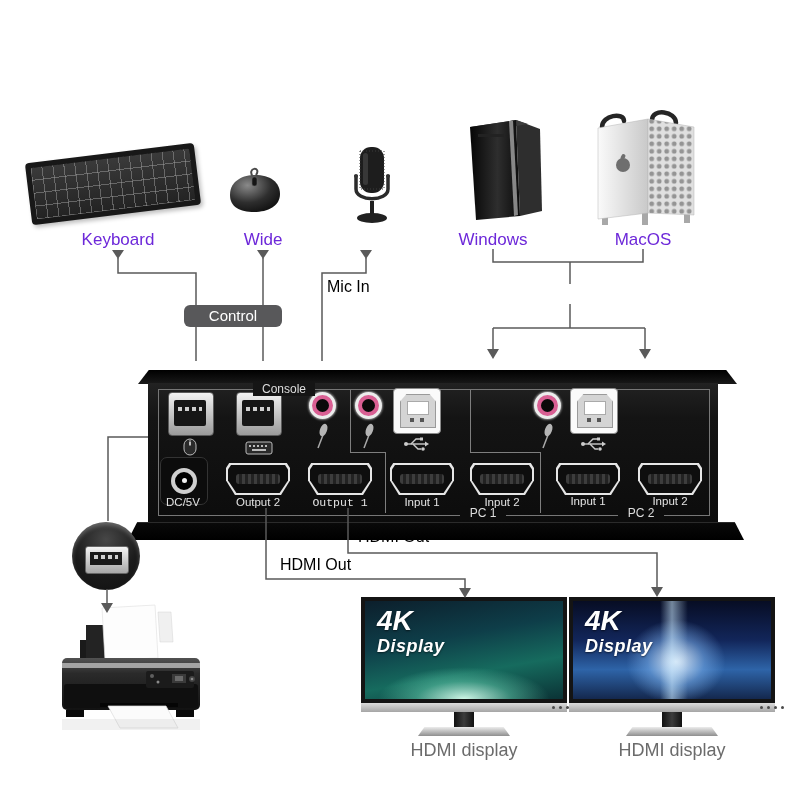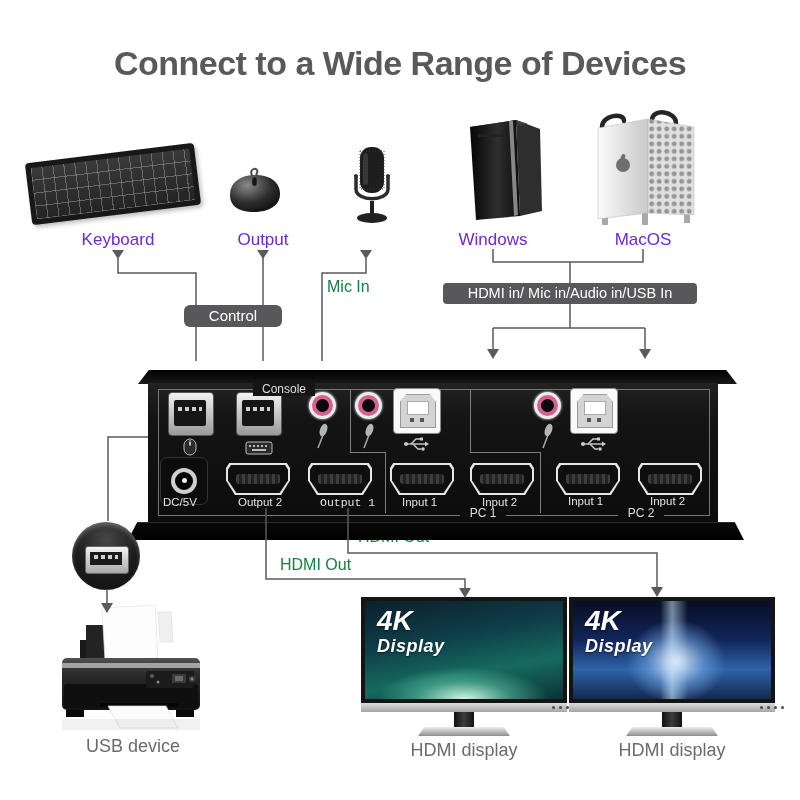--- a/index.html
+++ b/index.html
@@ -4,21 +4,21 @@
 <style>
   html,body{margin:0;padding:0;background:#fff;}
   .stage{position:relative;width:800px;height:800px;background:#ffffff;overflow:hidden;
          font-family:"Liberation Sans",sans-serif;}
   .abs{position:absolute;}
 
   
   .title{left:0;top:44px;width:800px;text-align:center;font-size:34px;font-weight:bold;
          color:#595959;letter-spacing:-0.5px;}
   .lbl{color:#6d28d9;font-size:17px;text-align:center;}
-  .small-lbl{color:#15803d;font-size:16px;}
+  .small-lbl{color:#000000;font-size:16px;}
   .big-lbl{color:#6b6b6b;font-size:18px;text-align:center;}
   .tag{background:#58585a;color:#ffffff;text-align:center;z-index:6;}
   .tag.control{left:184px;top:305px;width:98px;height:22px;line-height:22px;
                font-size:15px;border-radius:6px;}
   .tag.hdmiin{left:443px;top:283px;width:254px;height:21px;line-height:21px;
               font-size:14.5px;border-radius:4px;}
 
   
   .wires{left:0;top:0;z-index:5;pointer-events:none;}
   .wires path{stroke:#5a5a5a;stroke-width:1.5;fill:none;}
@@ -30,21 +30,21 @@
            background:linear-gradient(#000,#191919);
            clip-path:polygon(1.8% 0,98.2% 0,100% 100%,0 100%);}
   .dev-panel{left:148px;top:371px;width:570px;height:140px;
              background:linear-gradient(180deg,#222 0%,#141414 25%,#0c0c0c 100%);}
   .dev-bottom{left:128px;top:510px;width:616px;height:17px;
               background:linear-gradient(#090909,#000);border-top:1px solid #2b2b2b;
               clip-path:polygon(1.5% 0,98.5% 0,100% 100%,0 100%);}
   .inset{left:158px;top:377px;width:550px;height:125px;border:1px solid #777;}
   .divider{background:#7e7e7e;}
   .devlbl{color:#dedede;font-size:12px;text-align:center;background:#151515;z-index:4;}
-  .plabel{color:#e3e3e3;font-size:11.5px;width:70px;z-index:4;padding-left:15px;}
+  .plabel{color:#e3e3e3;font-size:11.5px;text-align:center;width:70px;z-index:4;}
 
   
   .usba{width:44px;height:42px;border:1px solid #5a5a5a;border-radius:4px;
         background:linear-gradient(#f2f2f2,#9a9a9a);}
   .usba .hole{position:absolute;left:5px;top:7px;width:32px;height:26px;background:#161616;
               border-radius:2px;}
   .usba .pins{position:absolute;left:9px;top:14px;width:24px;height:4px;
               background:repeating-linear-gradient(90deg,#cfcfcf 0 4px,transparent 4px 7px);}
   .jack{width:13px;height:13px;background:#0a0a0a;border:4px solid #d95f93;
         border-radius:50%;box-shadow:0 0 0 3px #ececec,0 0 2px 4px #888;}
@@ -104,21 +104,20 @@
             background:#4a4a4a;box-shadow:7px 0 0 #4a4a4a,14px 0 0 #4a4a4a,21px 0 0 #4a4a4a;}
   .neck{width:20px;height:15px;margin:0 auto;background:linear-gradient(90deg,#111,#3c3c3c,#111);}
   .mbase{width:92px;height:9px;margin:0 auto;background:linear-gradient(#ececec,#8f8f8f);
          clip-path:polygon(7% 0,93% 0,100% 100%,0 100%);}
 </style>
 </head>
 <body>
 
 <div class="stage">
 
-  <div class="abs title">Connect to a Wide Range of Devices</div>
 
   <div class="abs keyboard">
     <div class="keys"></div>
   </div>
 
   <svg class="abs" style="left:222px;top:164px;" width="66" height="52" viewBox="0 0 66 52">
     <defs>
         <radialGradient id="mg" cx="35%" cy="28%" r="85%">
       <stop offset="0" stop-color="#8a8a8a"></stop>
           <stop offset="55%" stop-color="#2e2e2e"></stop>
@@ -172,21 +171,21 @@
     <rect x="14" y="104" width="6" height="11" fill="#a8a8a8"></rect>
     <rect x="54" y="103" width="6" height="12" fill="#a8a8a8"></rect>
     <rect x="96" y="102" width="6" height="11" fill="#a8a8a8"></rect>
     <polygon points="10,18 60,9 60,103 10,109" fill="url(#macg)" stroke="#b5b5b5" stroke-width="0.5"></polygon>
     <polygon points="60,9 106,17 106,105 60,103" fill="url(#holes)" stroke="#b5b5b5" stroke-width="0.5"></polygon>
     <circle cx="35" cy="55" r="7" fill="#6e6e6e"></circle>
     <rect x="33" y="44" width="4" height="6" rx="2" fill="#6e6e6e" transform="rotate(28 35 47)"></rect>
   </svg>
 
   <div class="abs lbl" style="left:48px;top:230px;width:140px;">Keyboard</div>
-  <div class="abs lbl" style="left:203px;top:230px;width:120px;">Output</div>
+  <div class="abs lbl" style="left:203px;top:230px;width:120px;">Wide</div>
   <div class="abs lbl" style="left:433px;top:230px;width:120px;">Windows</div>
   <div class="abs lbl" style="left:583px;top:230px;width:120px;">MacOS</div>
 
   <svg class="abs wires" width="800" height="800" viewBox="0 0 800 800">
     <polygon points="112,250 124,250 118,259"></polygon>
     <polygon points="257,250 269,250 263,259"></polygon>
     <polygon points="360,250 372,250 366,259"></polygon>
     <path d="M118,258 L118,273 L196,273 L196,361"></path>
     <path d="M263,258 L263,361"></path>
     <path d="M366,258 L366,273 L322,273 L322,361"></path>
@@ -202,21 +201,20 @@
     <path d="M107,589 L107,604"></path>
     <polygon points="101,603 113,603 107,613"></polygon>
     <path d="M266,508 L266,579 L465,579 L465,589"></path>
     <polygon points="459,588 471,588 465,598"></polygon>
     <path d="M348,508 L348,553 L657,553 L657,588"></path>
     <polygon points="651,587 663,587 657,597"></polygon>
   </svg>
 
   <div class="abs tag control">Control</div>
   <div class="abs small-lbl" style="left:327px;top:278px;">Mic In</div>
-  <div class="abs tag hdmiin">HDMI in/ Mic in/Audio in/USB In</div>
   <div class="abs small-lbl" style="left:358px;top:528px;">HDMI Out</div>
   <div class="abs small-lbl" style="left:280px;top:556px;">HDMI Out</div>
 
   <div class="abs device">
     <div class="abs dev-top"></div>
     <div class="abs dev-panel"></div>
     <div class="abs dev-bottom"></div>
     <div class="abs inset"></div>
 
     <div class="abs divider" style="left:350px;top:378px;width:1px;height:62px;"></div>
@@ -365,21 +363,20 @@
     <circle cx="102" cy="76" r="2" fill="#5f5f5f"></circle>
       <circle cx="108" cy="82" r="1.5" fill="#8a8a8a"></circle>
     <circle cx="142" cy="79" r="3" fill="#444"></circle>
       <circle cx="142" cy="79" r="1.3" fill="#8a8a8a"></circle>
     <rect x="50" y="103" width="78" height="4" fill="#000" opacity="0.65"></rect>
     <polygon points="58,106 116,106 128,128 70,128" fill="#fbfbfb" stroke="#dcdcdc" stroke-width="0.7"></polygon>
     <rect x="16" y="110" width="18" height="7" fill="#090909"></rect>
     <rect x="126" y="110" width="18" height="7" fill="#090909"></rect>
     <rect x="12" y="119" width="138" height="11" fill="#8a8a8a" opacity="0.12"></rect>
   </svg>
-  <div class="abs big-lbl" style="left:48px;top:736px;width:170px;">USB device</div>
 
   <div class="monitor" style="left:361px;top:597px;">
     <div class="mscreen">
       <div class="mimg aurora">
         <div class="badge">
           <div class="b1">4K</div>
           <div class="b2">Display</div>
         </div>
       </div>
     </div>

